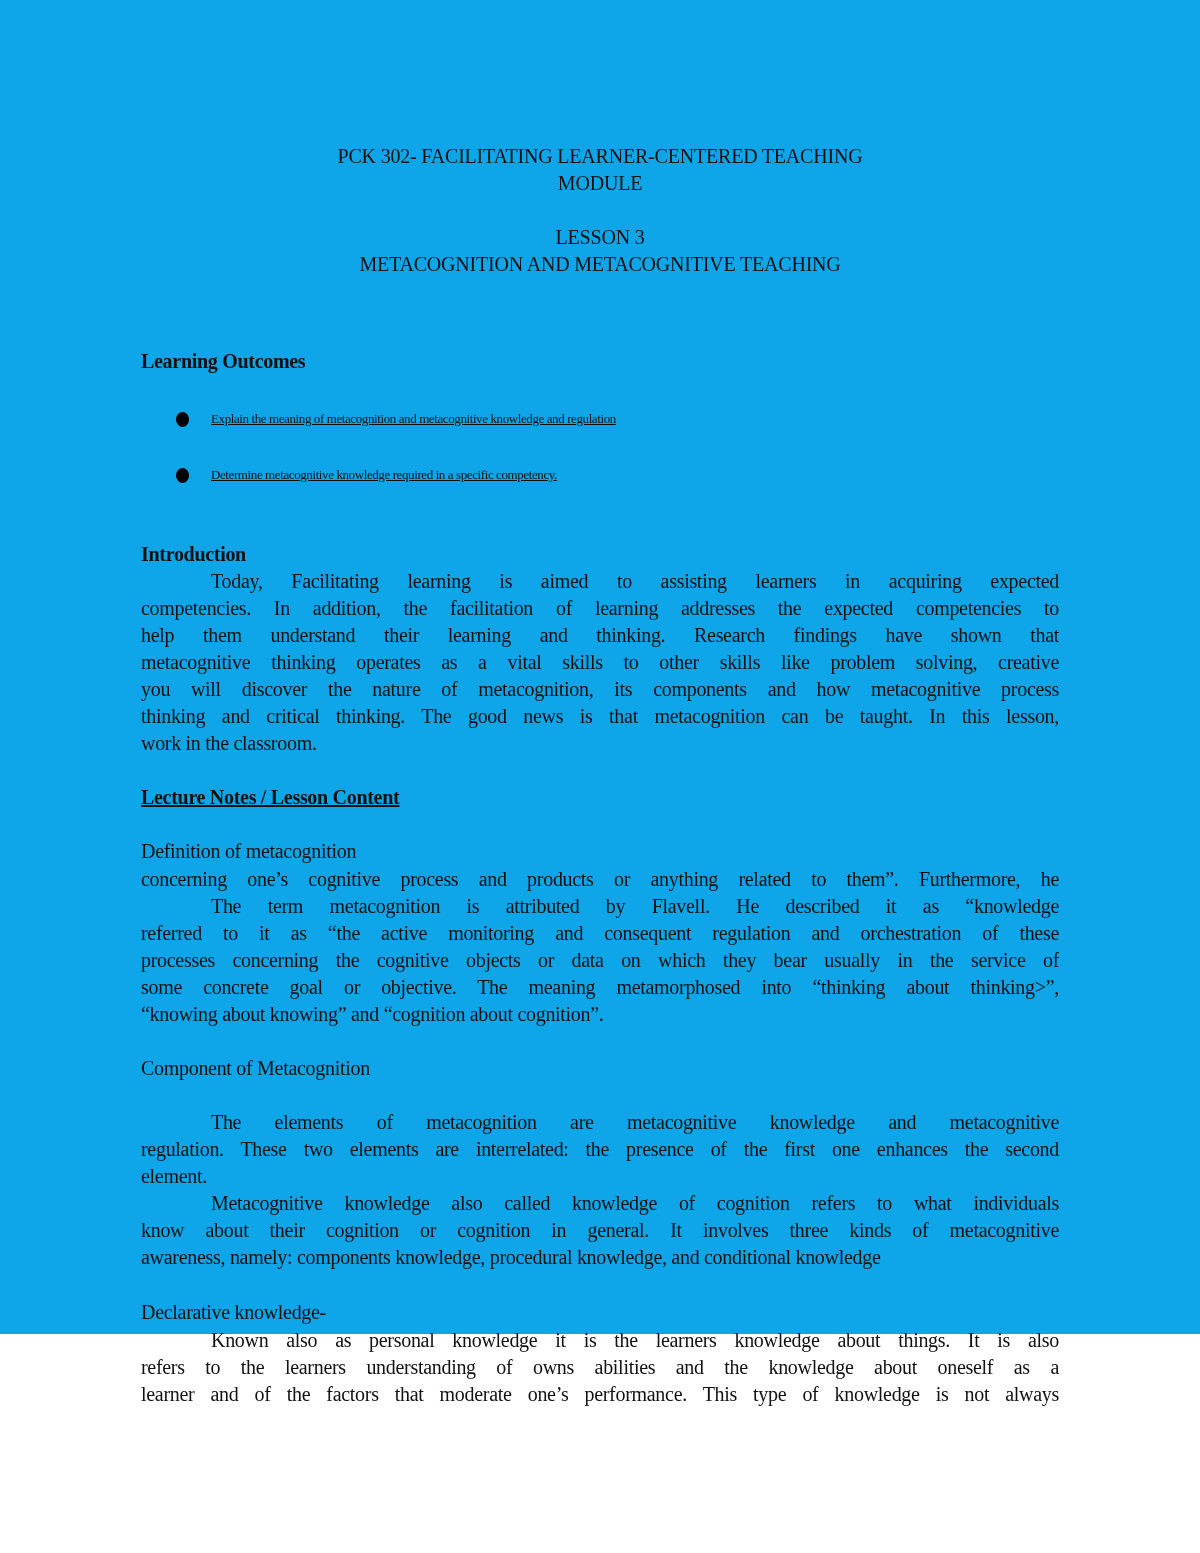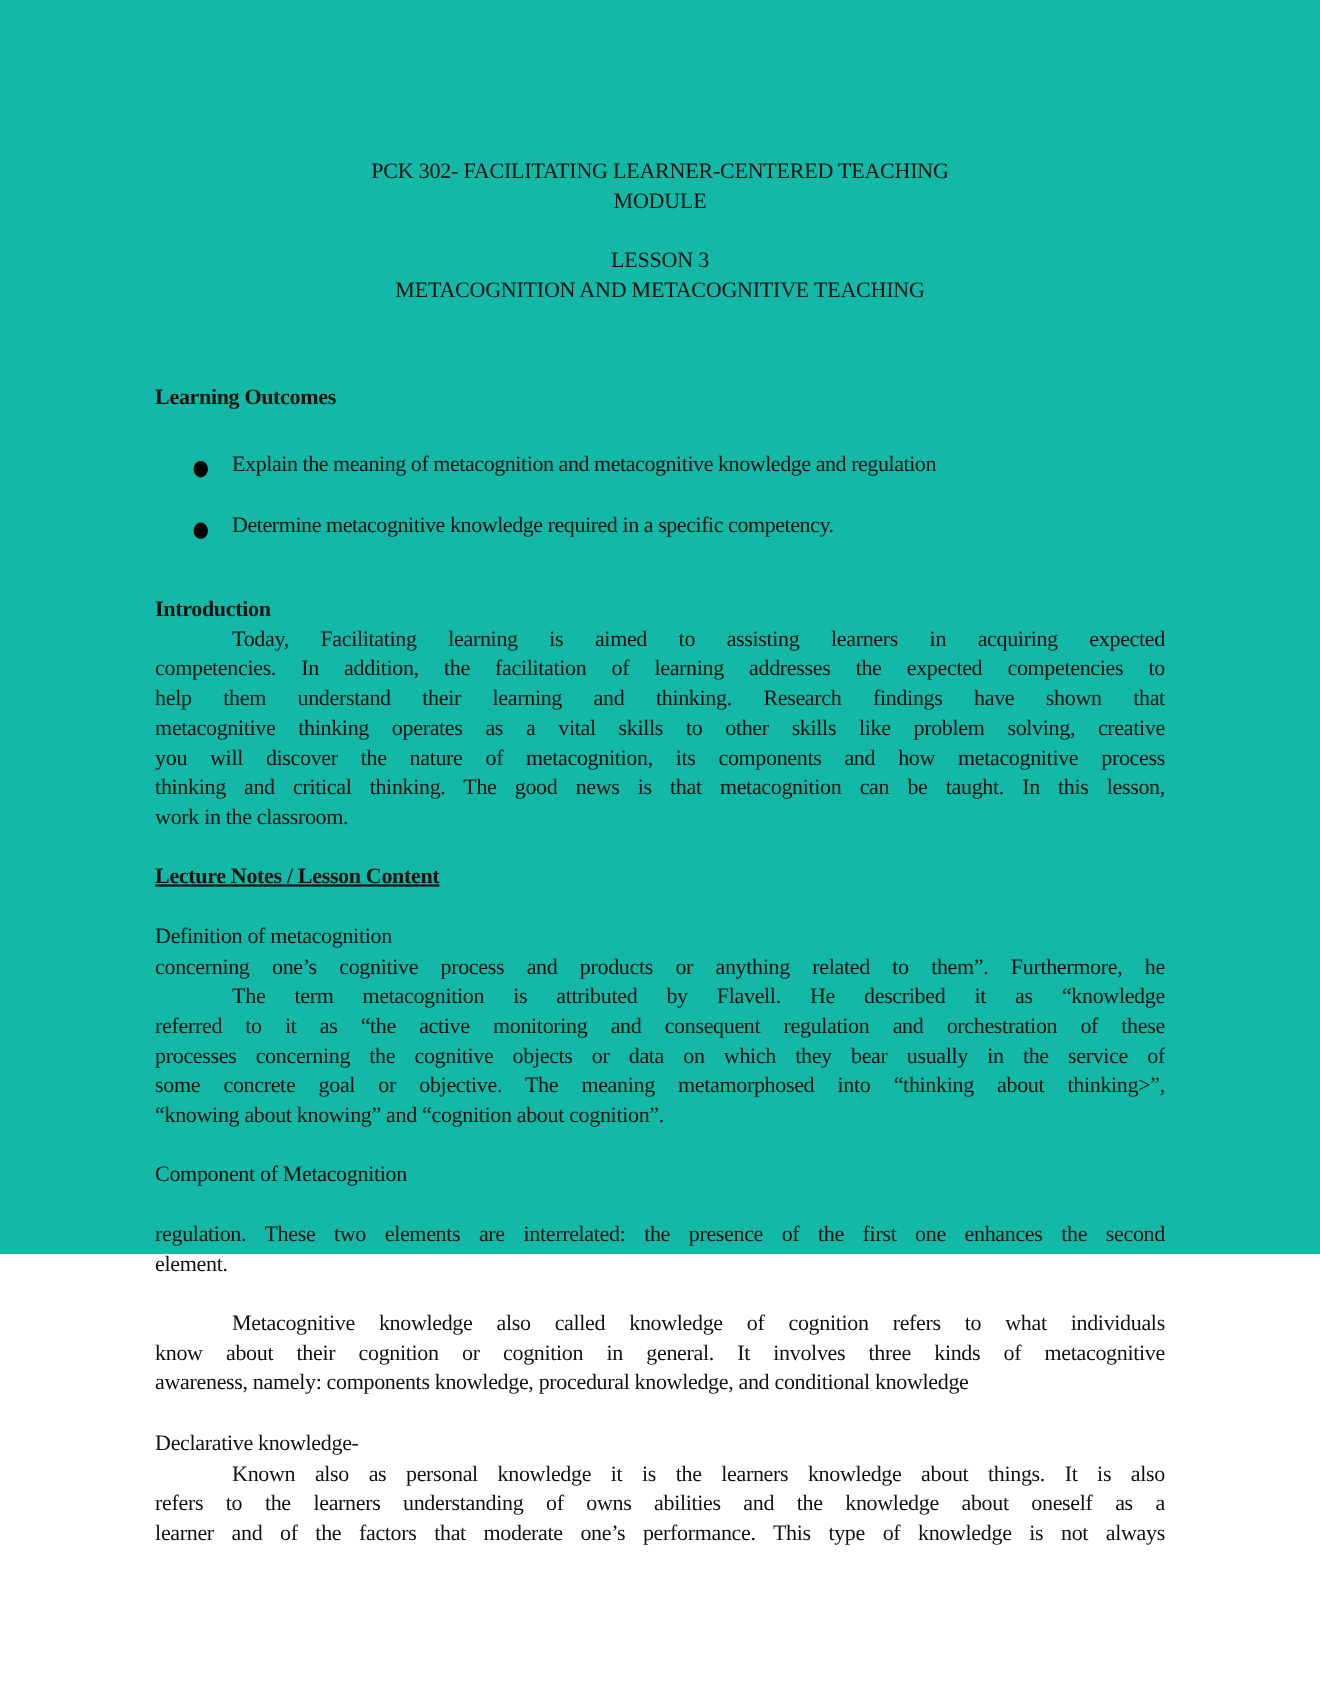--- a/index.html
+++ b/index.html
@@ -12,22 +12,22 @@
       height: 1553px;
       position: relative;
       overflow: hidden;
       font-family: "Liberation Serif", "DejaVu Serif", serif;
       color: #111111;
     }
     .page {
       position: absolute;
       left: 0; top: 0;
       width: 1200px;
-      height: 1140px;
-      background: #14b8a6;
+      height: 1334px;
+      background: #0ea5e9;
     }
     .center-line {
       position: absolute;
       left: 0;
       width: 1200px;
       text-align: center;
       font-size: 20px;
       letter-spacing: -0.2px;
       white-space: nowrap;
     }
@@ -42,25 +42,26 @@
     .subheading {
       position: absolute;
       left: 141px;
       font-size: 20px;
       letter-spacing: -0.3px;
       white-space: nowrap;
     }
     .bullet-row {
       position: absolute;
       left: 176px;
-      font-size: 20px;
+      font-size: 13px;
       letter-spacing: -0.4px;
       white-space: nowrap;
       display: flex;
       align-items: flex-end;
+      text-decoration: underline;
     }
     .bullet-dot {
       display: inline-block;
       width: 13px;
       height: 15px;
       border-radius: 50%;
       background: #000000;
       margin-right: 22px;
     }
     .para {
@@ -124,20 +125,21 @@
     <div class="line">concerning one’s cognitive process and products or anything related to them”. Furthermore, he</div>
     <div class="line indent">The term metacognition is attributed by Flavell. He described it as “knowledge</div>
     <div class="line">referred to it as “the active monitoring and consequent regulation and orchestration of these</div>
     <div class="line">processes concerning the cognitive objects or data on which they bear usually in the service of</div>
     <div class="line">some concrete goal or objective. The meaning metamorphosed into “thinking about thinking&gt;”,</div>
     <div class="line last">“knowing about knowing” and “cognition about cognition”.</div>
   </div>
 
   <div class="subheading" style="top:1057px;">Component of Metacognition</div>
   <div class="para" style="top:1109px;">
+    <div class="line indent">The elements of metacognition are metacognitive knowledge and metacognitive</div>
     <div class="line">regulation. These two elements are interrelated: the presence of the first one enhances the second</div>
     <div class="line last">element.</div>
   </div>
   <div class="para" style="top:1190px;">
     <div class="line indent">Metacognitive knowledge also called knowledge of cognition refers to what individuals</div>
     <div class="line">know about their cognition or cognition in general. It involves three kinds of metacognitive</div>
     <div class="line last">awareness, namely: components knowledge, procedural knowledge, and conditional knowledge</div>
   </div>
 
   <div class="subheading" style="top:1301px;">Declarative knowledge-</div>

